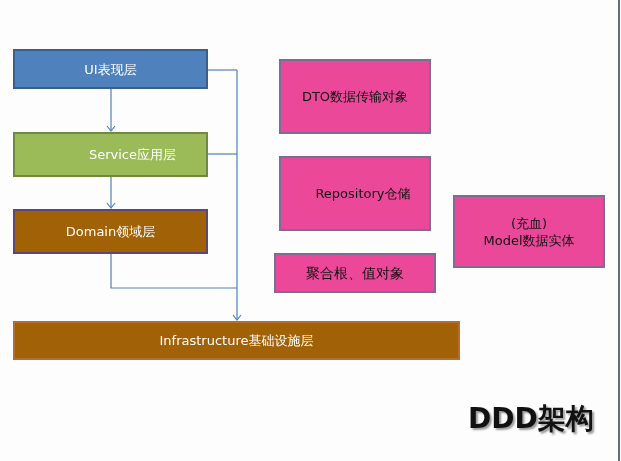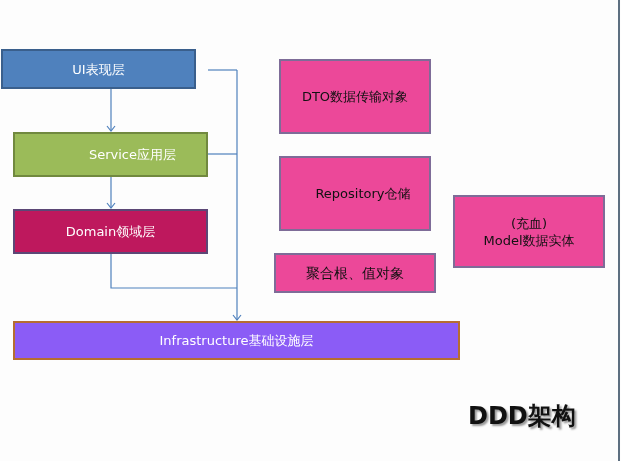--- a/index.html
+++ b/index.html
@@ -1,30 +1,30 @@
 <!DOCTYPE html>
 <html><head>
 <meta charset="utf-8">
 <style>
   html,body{margin:0;padding:0;}
   body{width:621px;height:461px;background:#fdfdfd;position:relative;overflow:hidden;font-family:"DejaVu Sans","Liberation Sans",sans-serif;}
   .rightedge{position:absolute;left:618px;top:0;width:2px;height:461px;background:#5d6f80;}
   .box{position:absolute;box-sizing:border-box;display:flex;align-items:center;justify-content:center;text-align:center;font-size:13px;line-height:17px;}
   .layer{color:#ffffff;border-width:2px;border-style:solid;}
-  .ui{left:1px;top:49px;width:195px;height:40px;background:#4f81bd;border-color:#3a5f8c;}
+  .ui{left:13px;top:49px;width:195px;height:40px;background:#4f81bd;border-color:#3a5f8c;}
   .svc{left:13px;top:132px;width:195px;height:45px;background:#9bbb59;border-color:#71893f;padding-left:44px;}
-  .dom{left:13px;top:209px;width:195px;height:45px;background:#be185d;border-color:#5c4776;}
-  .infra{left:13px;top:321px;width:447px;height:39px;background:#8b5cf6;border-color:#b66d31;}
+  .dom{left:13px;top:209px;width:195px;height:45px;background:#a16207;border-color:#5c4776;}
+  .infra{left:13px;top:321px;width:447px;height:39px;background:#a16207;border-color:#b66d31;}
   .concept{background:#ec4899;border:2px solid #7e6c98;color:#111;}
   .dto{left:279px;top:59px;width:152px;height:75px;}
   .repo{left:279px;top:156px;width:152px;height:75px;padding-left:16px;}
   .agg{left:274px;top:253px;width:162px;height:40px;font-size:14px;text-align:right;}
   .model{left:453px;top:195px;width:152px;height:73px;}
   svg.links{position:absolute;left:0;top:0;}
-  .title{position:absolute;left:468px;top:400px;font-size:24px;font-weight:bold;color:#111;text-shadow:2px 2px 2px #9a9a9a;font-family:"DejaVu Sans","Liberation Sans",sans-serif;}
+  .title{position:absolute;left:468px;top:400px;font-size:28px;font-weight:bold;color:#111;text-shadow:2px 2px 2px #9a9a9a;font-family:"DejaVu Sans","Liberation Sans",sans-serif;}
 </style>
 </head>
 <body>
 
 <div class="rightedge"></div>
 
 <svg class="links" width="621" height="461">
   <g stroke="#4f81bd" stroke-width="1.2" fill="none">
 
     <line x1="111" y1="89" x2="111" y2="131"></line>

